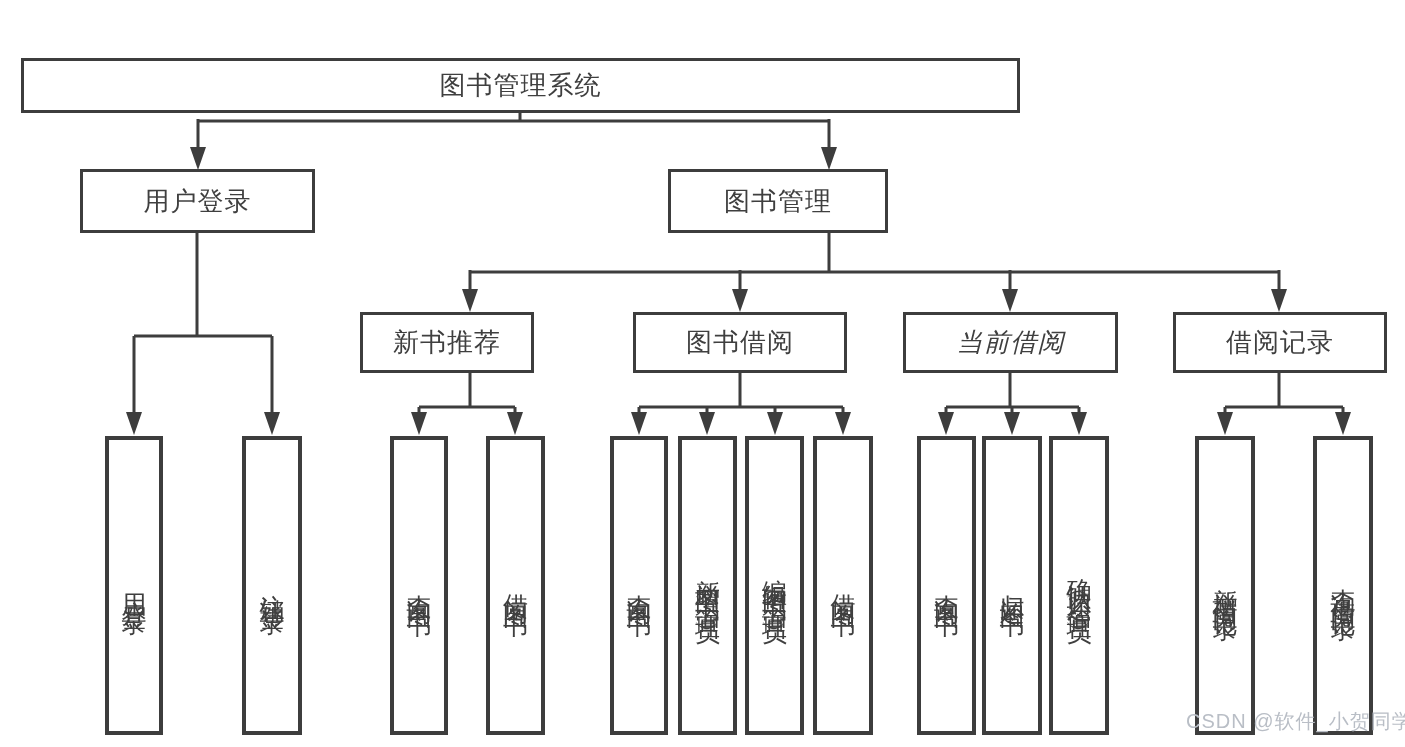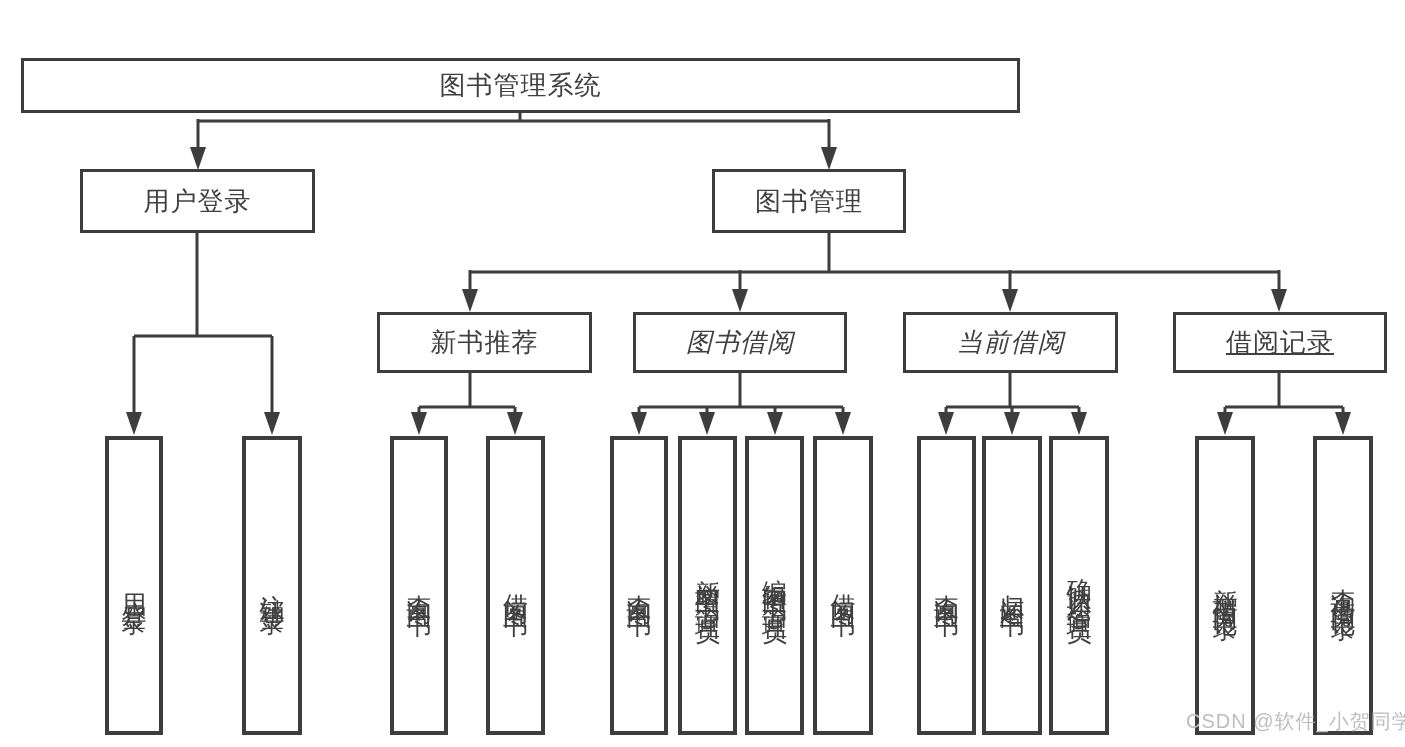--- a/index.html
+++ b/index.html
@@ -23,26 +23,26 @@
     border:3px solid var(--line);
     background:#ffffff;
     display:flex;align-items:center;justify-content:center;
     color:var(--text);
     font-size:26px;
     letter-spacing:1px;
     white-space:nowrap;
   }
   .root{left:21px;top:13px;width:999px;height:55px;margin-top:45px;}
   .lvl2a{left:80px;top:169px;width:235px;height:64px;}
-  .lvl2b{left:712px;top:169px;width:194px;height:64px;}
+  .lvl2b{left:668px;top:169px;width:220px;height:64px;}
   .lvl3{top:312px;height:61px;}
-  .l3a{left:377px;width:215px;}
-  .l3b{left:633px;width:214px;font-style:italic;}
+  .l3a{left:360px;width:174px;}
+  .l3b{left:633px;width:214px;}
   .l3c{left:903px;width:215px;font-style:italic;}
-  .l3d{left:1173px;width:214px;text-decoration:underline;}
+  .l3d{left:1173px;width:214px;}
   .leaf{
     top:436px;height:299px;width:58px;
     border-width:4px;
     font-size:25px;
   }
   .vtext{
     writing-mode:vertical-rl;
     text-orientation:mixed;
     letter-spacing:6px;
     line-height:1;

